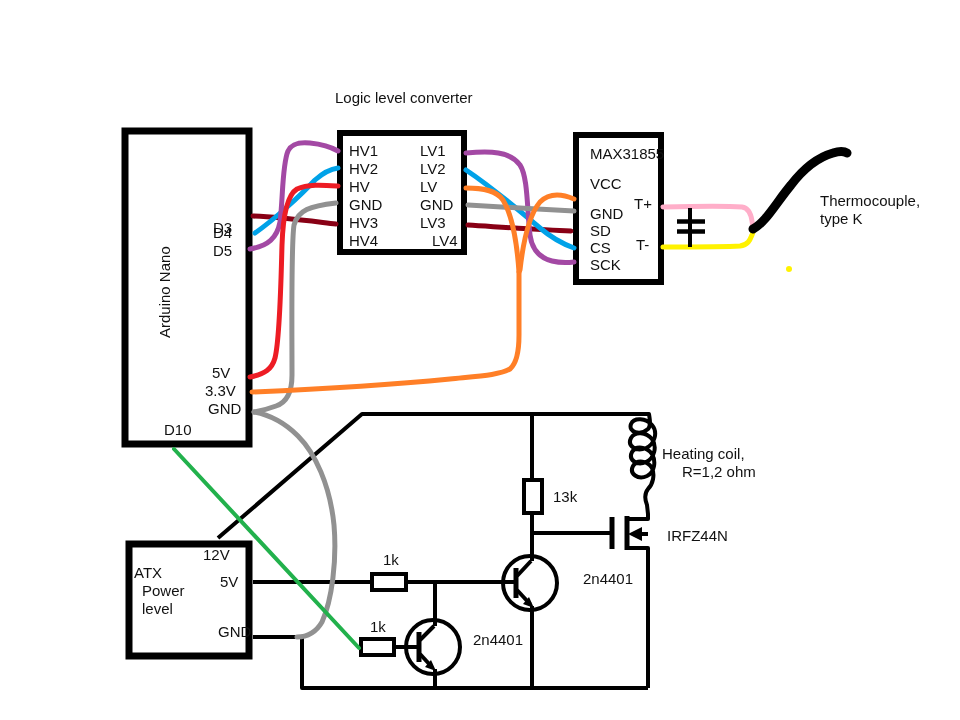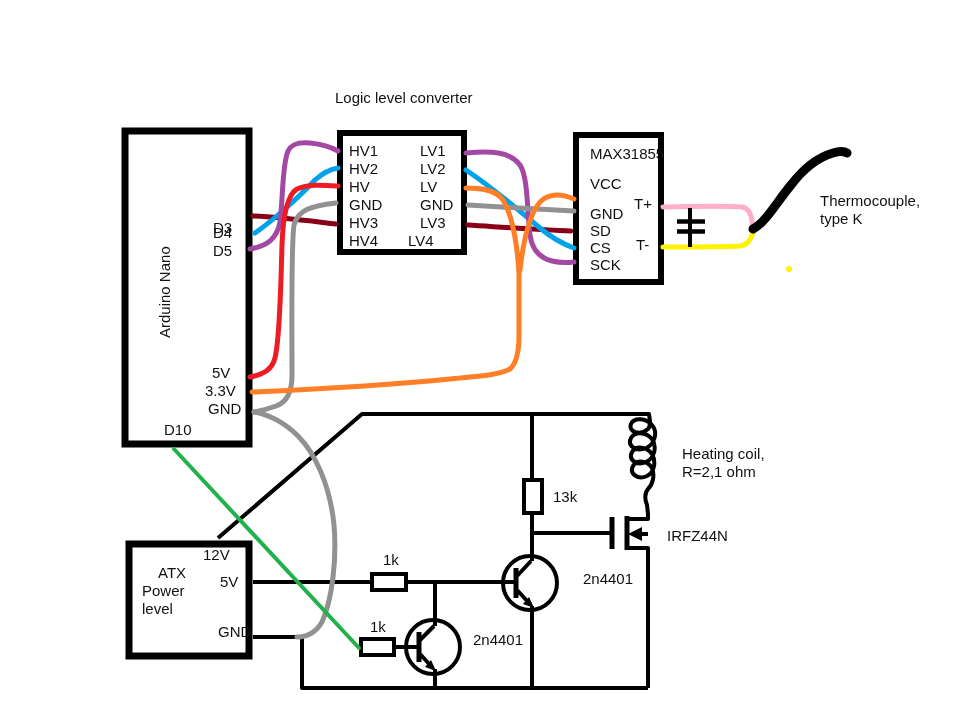--- a/index.html
+++ b/index.html
@@ -110,45 +110,45 @@
   <span class="lbl" style="left:349px;top:161px">HV2</span>
   <span class="lbl" style="left:349px;top:179px">HV</span>
   <span class="lbl" style="left:349px;top:197px">GND</span>
   <span class="lbl" style="left:349px;top:215px">HV3</span>
   <span class="lbl" style="left:349px;top:233px">HV4</span>
   <span class="lbl" style="left:420px;top:143px">LV1</span>
   <span class="lbl" style="left:420px;top:161px">LV2</span>
   <span class="lbl" style="left:420px;top:179px">LV</span>
   <span class="lbl" style="left:420px;top:197px">GND</span>
   <span class="lbl" style="left:420px;top:215px">LV3</span>
-  <span class="lbl" style="left:408px;top:233px">LV4</span>
+  <span class="lbl" style="left:432px;top:233px">LV4</span>
 
   <span class="lbl" style="left:590px;top:146px">MAX31855</span>
   <span class="lbl" style="left:590px;top:176px">VCC</span>
   <span class="lbl" style="left:590px;top:206px">GND</span>
   <span class="lbl" style="left:590px;top:223px">SD</span>
   <span class="lbl" style="left:590px;top:240px">CS</span>
   <span class="lbl" style="left:590px;top:257px">SCK</span>
   <span class="lbl" style="left:634px;top:196px">T+</span>
   <span class="lbl" style="left:636px;top:237px">T-</span>
 
   <span class="lbl" style="left:820px;top:193px">Thermocouple,</span>
   <span class="lbl" style="left:820px;top:211px">type K</span>
 
-  <span class="lbl" style="left:682px;top:446px">Heating coil,</span>
-  <span class="lbl" style="left:682px;top:464px">R=2,1 ohm</span>
+  <span class="lbl" style="left:662px;top:446px">Heating coil,</span>
+  <span class="lbl" style="left:682px;top:464px">R=1,2 ohm</span>
   <span class="lbl" style="left:667px;top:528px">IRFZ44N</span>
 
   <span class="lbl" style="left:553px;top:489px">13k</span>
   <span class="lbl" style="left:383px;top:552px">1k</span>
   <span class="lbl" style="left:370px;top:619px">1k</span>
 
   <span class="lbl" style="left:583px;top:571px">2n4401</span>
   <span class="lbl" style="left:473px;top:632px">2n4401</span>
 
-  <span class="lbl" style="left:158px;top:565px">ATX</span>
+  <span class="lbl" style="left:134px;top:565px">ATX</span>
   <span class="lbl" style="left:142px;top:583px">Power</span>
   <span class="lbl" style="left:142px;top:601px">level</span>
   <span class="lbl" style="left:203px;top:547px">12V</span>
   <span class="lbl" style="left:220px;top:574px">5V</span>
   <span class="lbl" style="left:218px;top:624px">GND</span>
 
 </div>
 
 </body></html>

